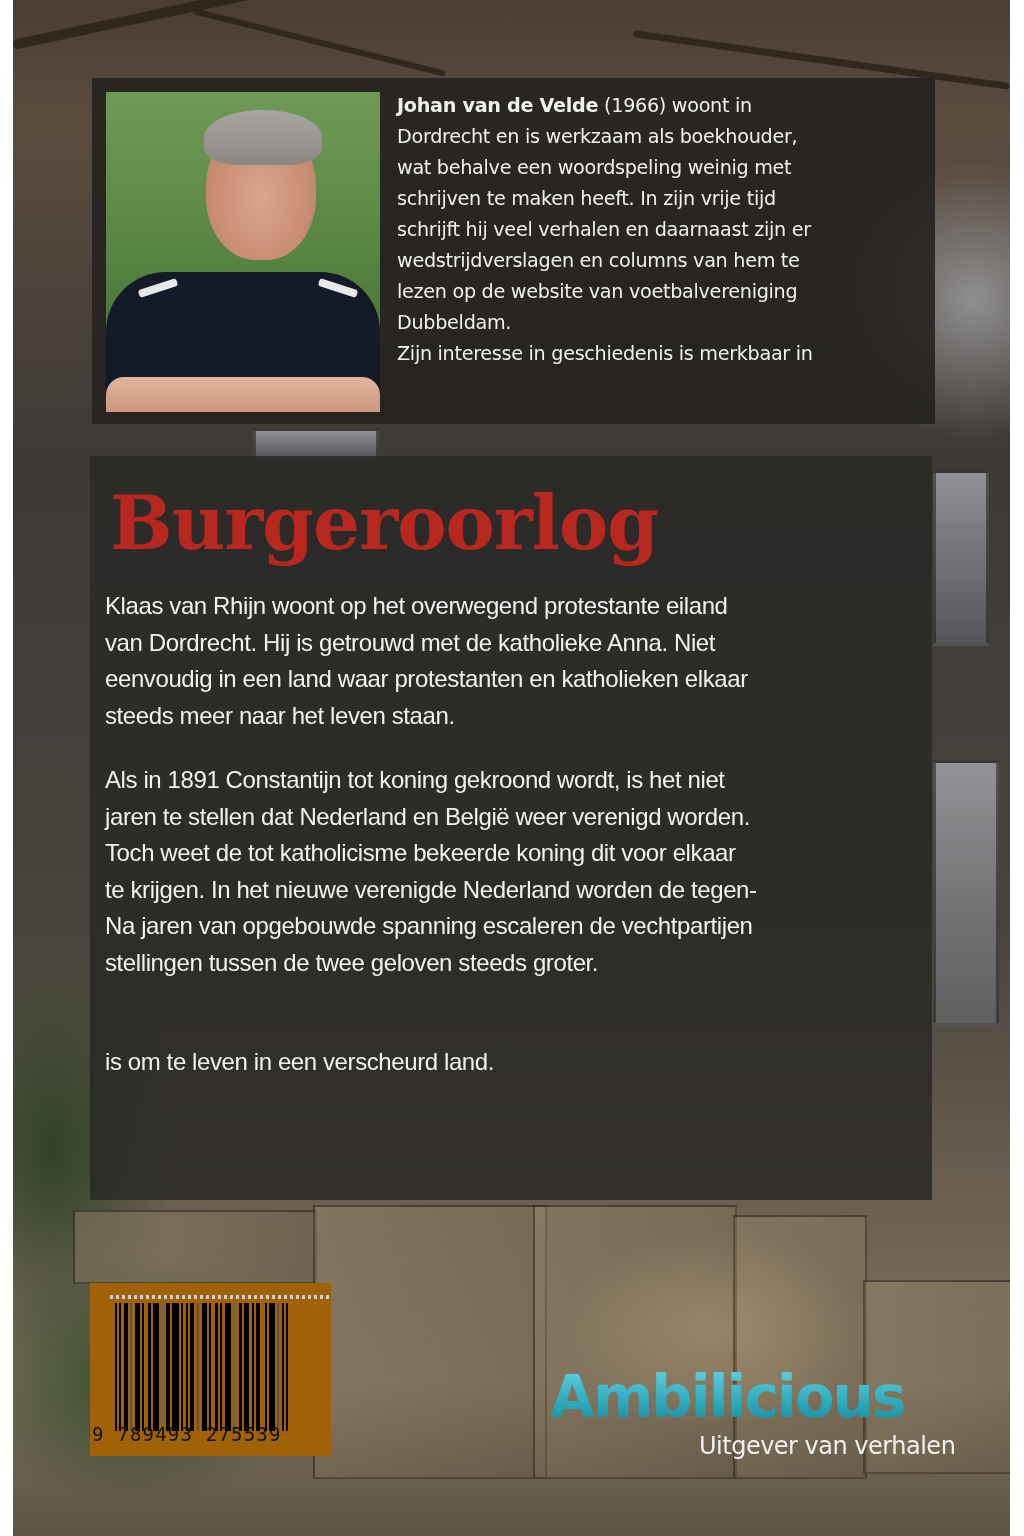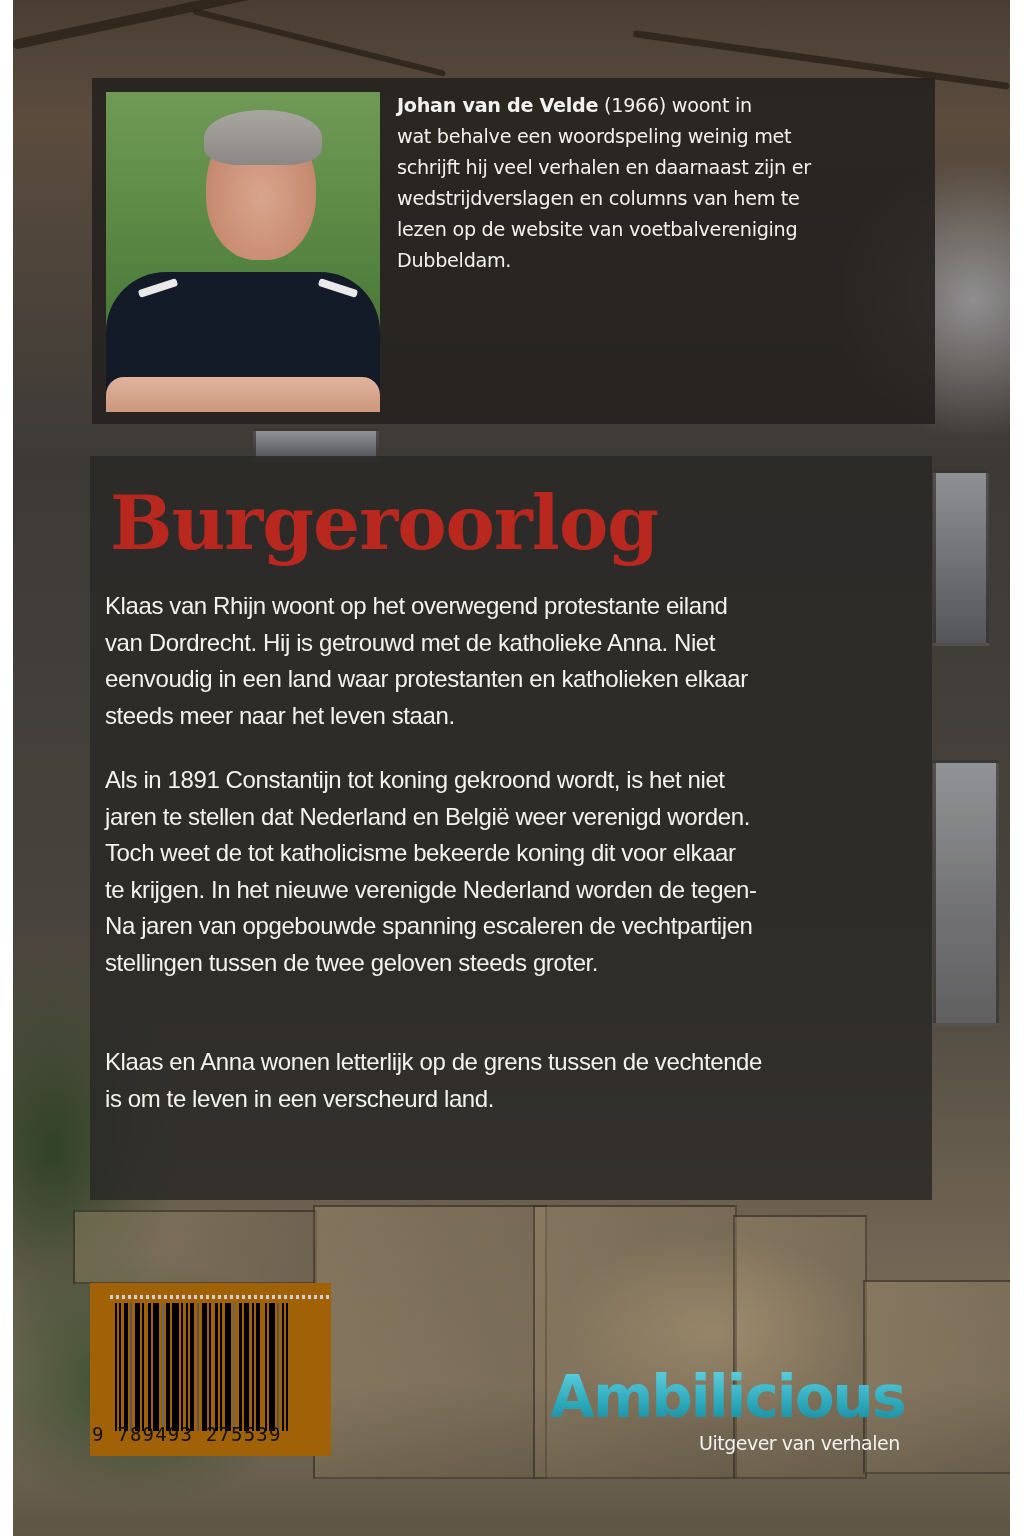--- a/index.html
+++ b/index.html
@@ -103,21 +103,21 @@
   
   .publisher-logo {
     position: absolute; left: 550px; top: 1362px; width: 390px;
     font-family: "DejaVu Sans", sans-serif; font-size: 58px; font-weight: bold; letter-spacing: -2px;
     line-height: 70px; color: #3fb6c6;
     background: linear-gradient(180deg, #6ad7e6 0%, #2aa8ba 60%, #187f90 100%);
     -webkit-background-clip: text; background-clip: text; -webkit-text-fill-color: transparent;
   }
   .publisher-tagline {
     position: absolute; left: 699px; top: 1432px;
-    font-family: "DejaVu Sans", sans-serif; font-size: 19px; color: #f2f2f2; letter-spacing: -0.5px;
+    font-family: "DejaVu Sans", sans-serif; font-size: 24px; color: #f2f2f2; letter-spacing: -0.5px;
   }
 </style>
 </head>
 <body>
 
 <div class="cover">
 
   <div class="branch" style="left:0;top:40px;width:420px;transform:rotate(-12deg);"></div>
   <div class="branch" style="left:620px;top:30px;width:380px;transform:rotate(8deg);height:7px;"></div>
   <div class="branch" style="left:180px;top:8px;width:260px;transform:rotate(14deg);height:6px;"></div>
@@ -135,25 +135,28 @@
 <div class="author-photo">
   <div class="photo-body"></div>
   <div class="photo-stripe" style="left:32px;transform:rotate(-18deg);"></div>
   <div class="photo-stripe" style="left:212px;transform:rotate(18deg);"></div>
   <div class="photo-head"></div>
   <div class="photo-hair"></div>
   <div class="photo-arms"></div>
 </div>
 <div class="author-bio">
   <div><b>Johan van de Velde</b><span> (1966) woont in</span></div>
+  <div>Dordrecht en is werkzaam als boekhouder,</div>
   <div>wat behalve een woordspeling weinig met</div>
+  <div>schrijven te maken heeft. In zijn vrije tijd</div>
   <div>schrijft hij veel verhalen en daarnaast zijn er</div>
   <div>wedstrijdverslagen en columns van hem te</div>
   <div>lezen op de website van voetbalvereniging</div>
   <div>Dubbeldam.</div>
+  <div>Zijn interesse in geschiedenis is merkbaar in</div>
 </div>
 
 <div class="blurb-panel"></div>
 <div class="book-title">Burgeroorlog</div>
 
 <div class="blurb-text blurb-p1">
   <span>Klaas van Rhijn woont op het overwegend protestante eiland</span>
   <span>van Dordrecht. Hij is getrouwd met de katholieke Anna. Niet</span>
   <span>eenvoudig in een land waar protestanten en katholieken elkaar</span>
   <span>steeds meer naar het leven staan.</span>
@@ -162,21 +165,20 @@
 <div class="blurb-text blurb-p2">
   <span>Als in 1891 Constantijn tot koning gekroond wordt, is het niet</span>
   <span>jaren te stellen dat Nederland en België weer verenigd worden.</span>
   <span>Toch weet de tot katholicisme bekeerde koning dit voor elkaar</span>
   <span>te krijgen. In het nieuwe verenigde Nederland worden de tegen-</span>
   <span>Na jaren van opgebouwde spanning escaleren de vechtpartijen</span>
   <span>stellingen tussen de twee geloven steeds groter.</span>
 </div>
 
 <div class="blurb-text blurb-p3">
-  <span>Klaas en Anna wonen letterlijk op de grens tussen de vechtende</span>
   <span>is om te leven in een verscheurd land.</span>
 </div>
 
 <div class="barcode-box">
   <div class="barcode-topline"></div>
   <div class="barcode-bars">
     <i style="width:2px;background:#000"></i>
       <i style="width:2px"></i>
       <i style="width:2px;background:#000"></i>
       <i style="width:3px"></i>

